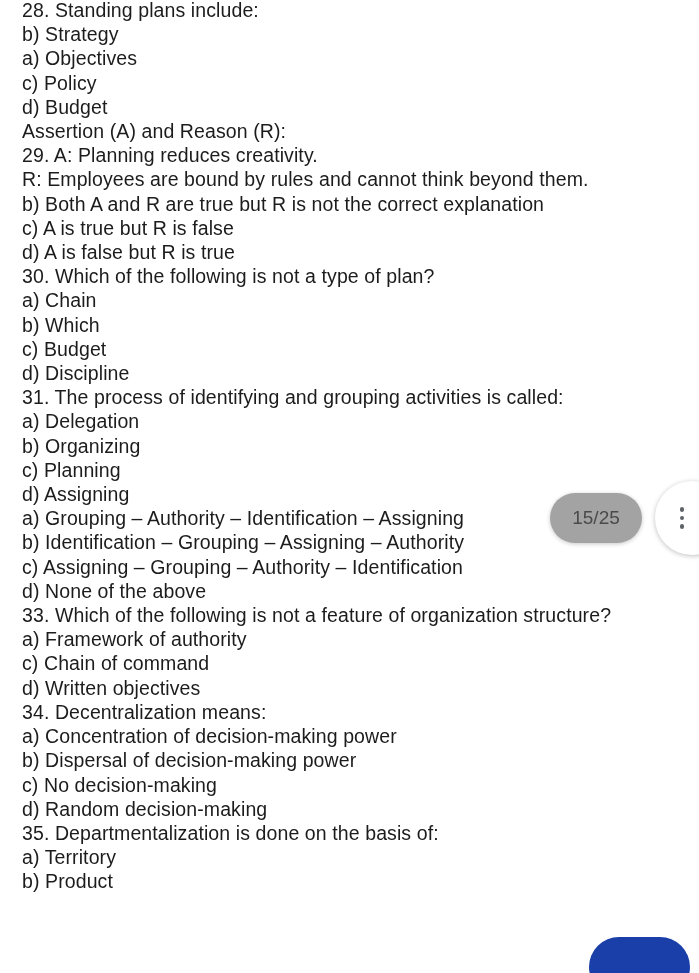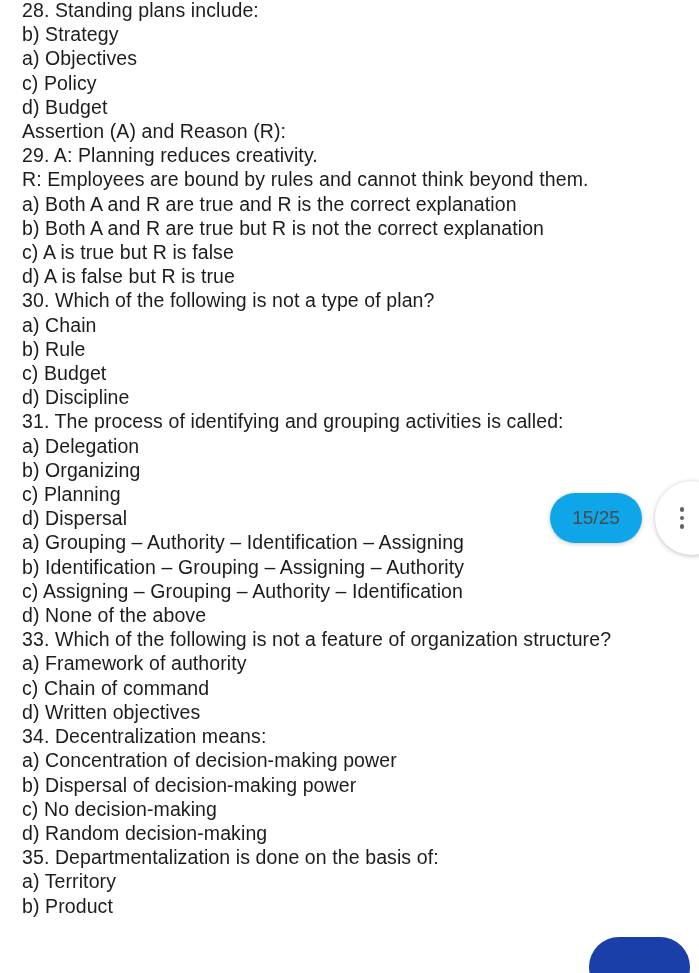--- a/index.html
+++ b/index.html
@@ -33,21 +33,21 @@
   .first-line {
     margin-top: -2px;
   }
   
   #page-pill {
     position: absolute;
     left: 550px;
     top: 493px;
     width: 92px;
     height: 50px;
-    background: #0ea5e9;
+    background: #a3a3a3;
     border-radius: 25px;
     box-shadow: 0 1px 4px rgba(0,0,0,0.22);
     display: flex;
     align-items: center;
     justify-content: center;
     font-size: 19px;
     color: #4a4a4a;
   }
   
   #more-button {
@@ -94,34 +94,33 @@
 
 <div id="doc">
     <div class="line first-line">28. Standing plans include:</div>
     <div class="line">b) Strategy</div>
     <div class="line">a) Objectives</div>
     <div class="line">c) Policy</div>
     <div class="line">d) Budget</div>
     <div class="line">Assertion (A) and Reason (R):</div>
     <div class="line">29. A: Planning reduces creativity.</div>
     <div class="line">R: Employees are bound by rules and cannot think beyond them.</div>
-    <div class="line">a) Both A and R are true and R is the correct explanation</div>
     <div class="line">b) Both A and R are true but R is not the correct explanation</div>
     <div class="line">c) A is true but R is false</div>
     <div class="line">d) A is false but R is true</div>
     <div class="line">30. Which of the following is not a type of plan?</div>
     <div class="line">a) Chain</div>
-    <div class="line">b) Rule</div>
+    <div class="line">b) Which</div>
     <div class="line">c) Budget</div>
     <div class="line">d) Discipline</div>
     <div class="line">31. The process of identifying and grouping activities is called:</div>
     <div class="line">a) Delegation</div>
     <div class="line">b) Organizing</div>
     <div class="line">c) Planning</div>
-    <div class="line">d) Dispersal</div>
+    <div class="line">d) Assigning</div>
     <div class="line">a) Grouping – Authority – Identification – Assigning</div>
     <div class="line">b) Identification – Grouping – Assigning – Authority</div>
     <div class="line">c) Assigning – Grouping – Authority – Identification</div>
     <div class="line">d) None of the above</div>
     <div class="line">33. Which of the following is not a feature of organization structure?</div>
     <div class="line">a) Framework of authority</div>
     <div class="line">c) Chain of command</div>
     <div class="line">d) Written objectives</div>
     <div class="line">34. Decentralization means:</div>
     <div class="line">a) Concentration of decision-making power</div>

